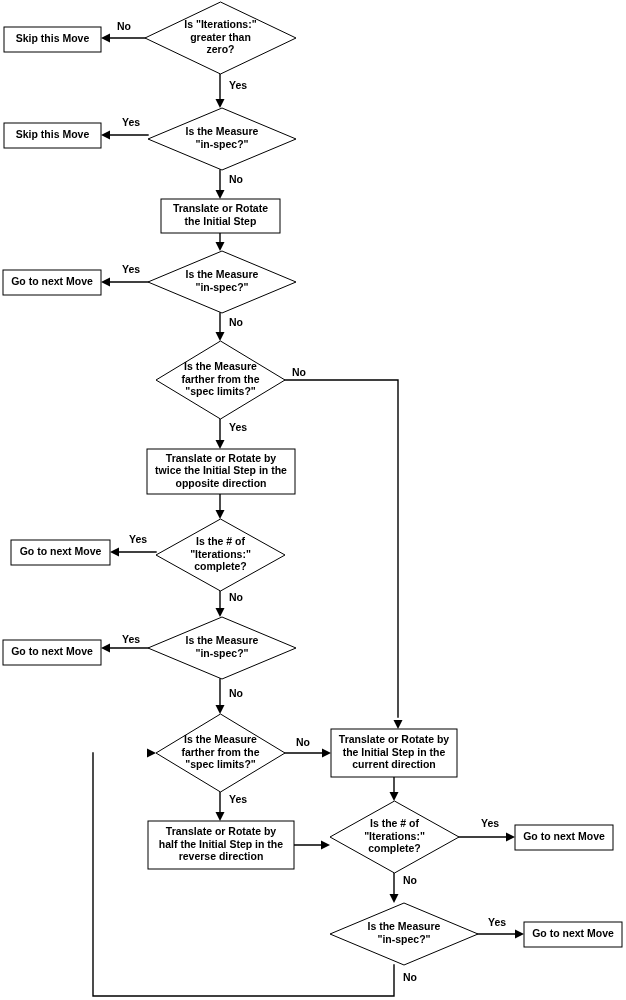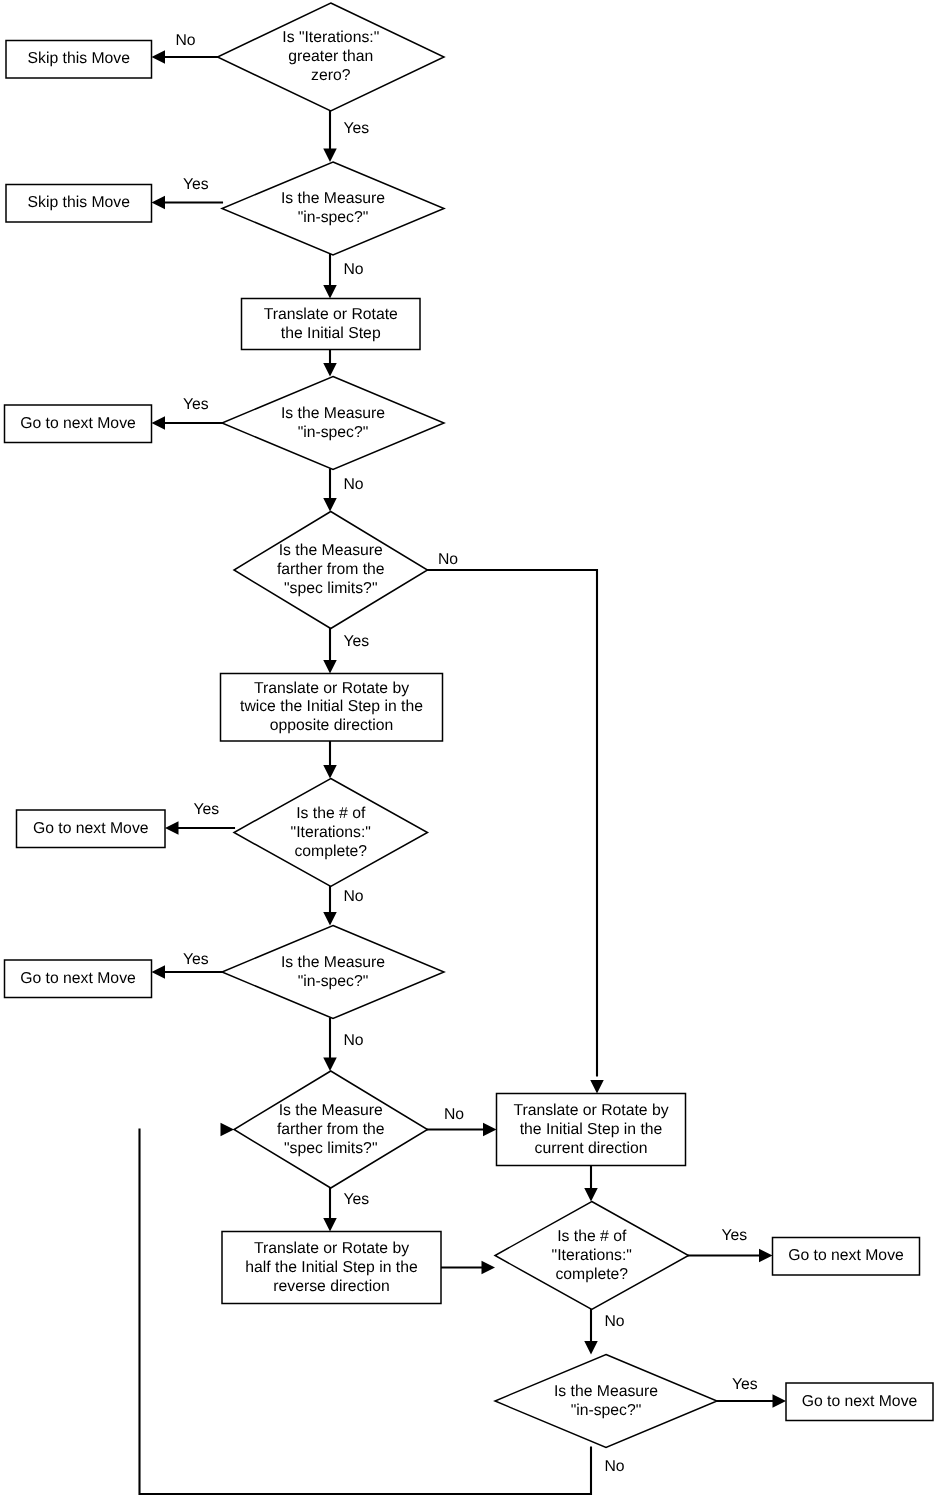--- a/index.html
+++ b/index.html
@@ -6,20 +6,21 @@
     margin: 0;
     padding: 0;
     background: #ffffff;
   }
   #flow-root {
     position: relative;
     width: 626px;
     height: 1000px;
     background: #ffffff;
     font-family: "Liberation Sans", sans-serif;
+    font-weight: bold;
   }
   svg#flow-svg {
     display: block;
     width: 626px;
     height: 1000px;
   }
   .shape-fill {
     fill: #ffffff;
     stroke: #000000;
     stroke-width: 1;

